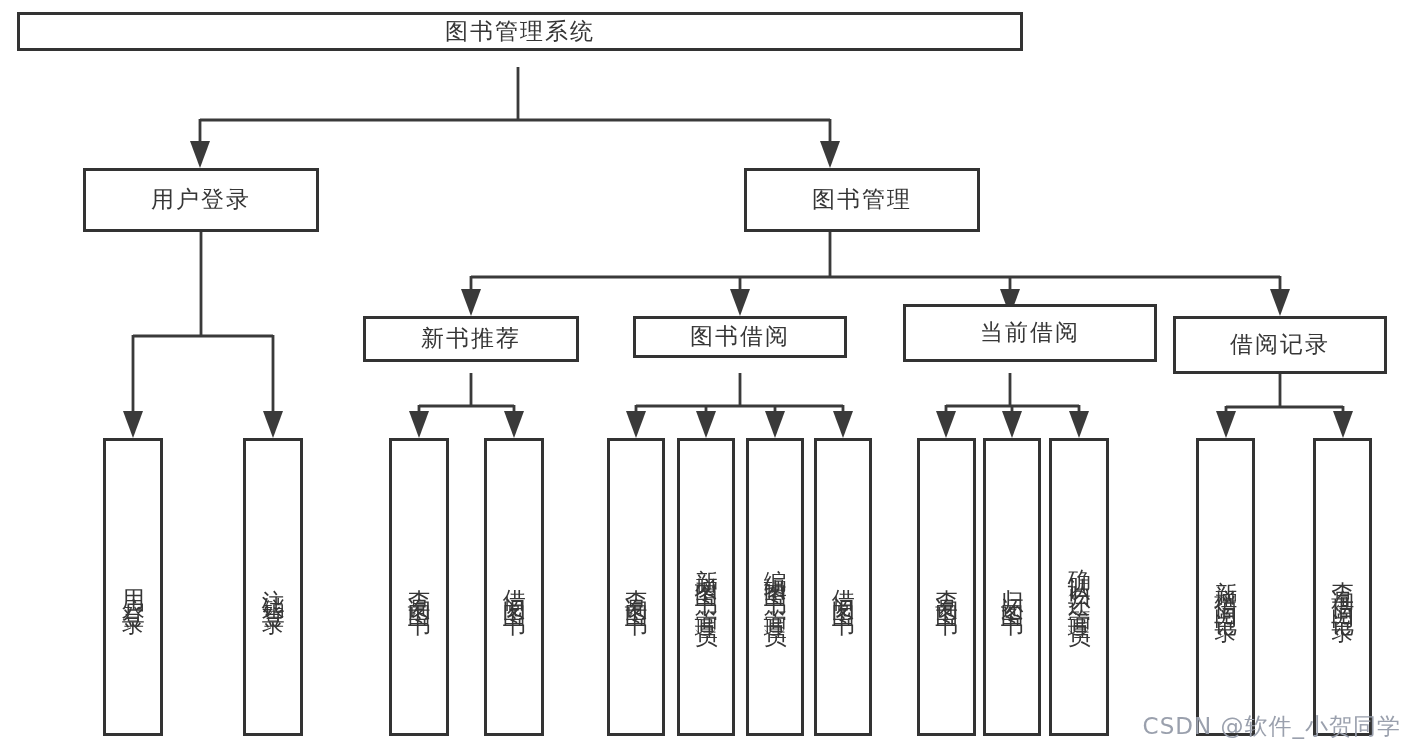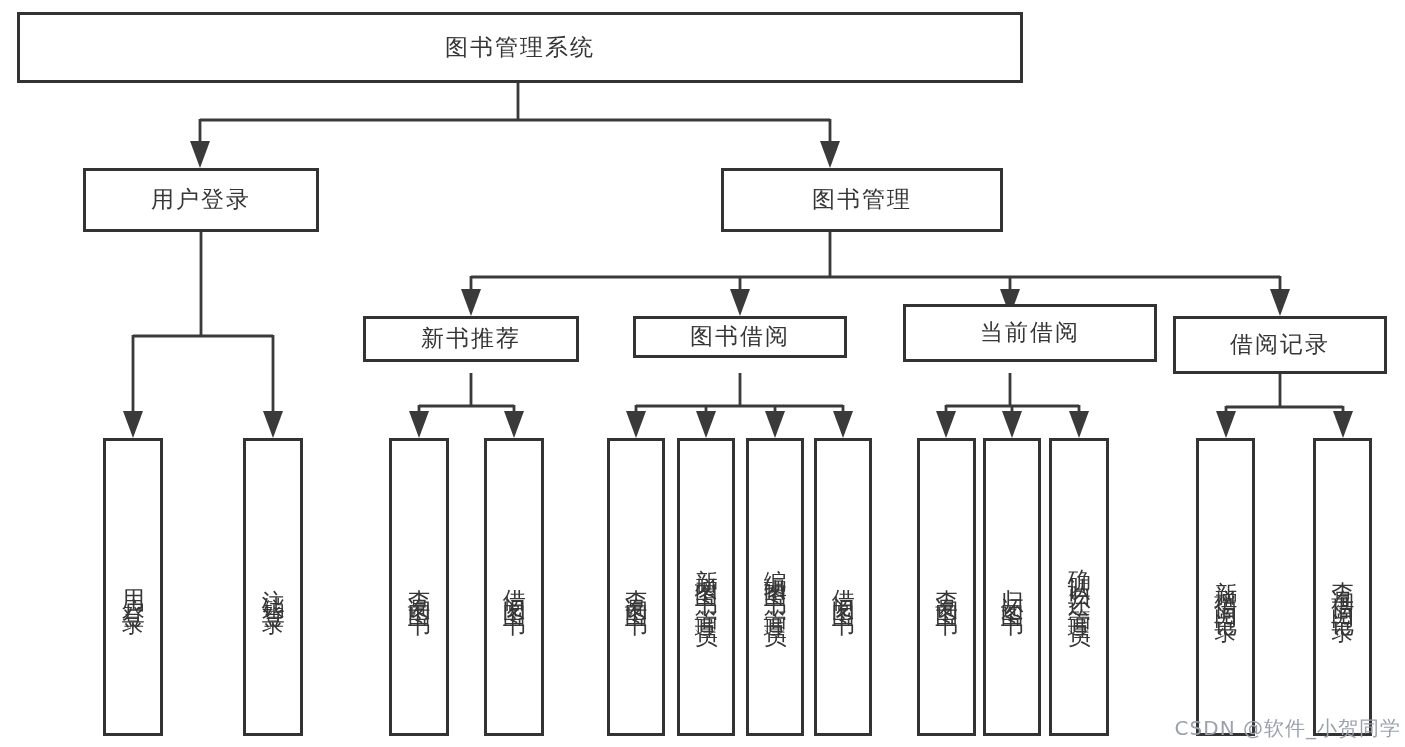--- a/index.html
+++ b/index.html
@@ -26,21 +26,21 @@
     z-index:2;white-space:nowrap;
   }
   .vnode .vtext{
     writing-mode:vertical-rl;
     text-orientation:mixed;
     letter-spacing:8px;
     white-space:nowrap;
   }
   .watermark{
     position:absolute;right:4px;bottom:5px;
-    font-size:20px;letter-spacing:1px;
+    font-size:23px;letter-spacing:1px;
     color:var(--watermark);z-index:3;text-align:right;
   }
 </style>
 </head>
 <body>
 
 <div class="canvas">
 
   <svg class="wires" width="1405" height="747" viewBox="0 0 1405 747">
     <g>
@@ -78,28 +78,28 @@
       <polygon points="1002,411 1022,411 1012,438"></polygon>
       <polygon points="1069,411 1089,411 1079,438"></polygon>
     </g>
     <g>
       <path d="M1280 373 V407 M1226 407 H1343 M1226 406 V416 M1343 406 V416"></path>
       <polygon points="1216,411 1236,411 1226,438"></polygon>
       <polygon points="1333,411 1353,411 1343,438"></polygon>
     </g>
   </svg>
 
-  <div class="node" style="left:17px;top:12px;width:1006px;height:71px">
+  <div class="node" style="left:17px;top:12px;width:1006px;height:39px">
     <span>图书管理系统</span>
   </div>
 
   <div class="node" style="left:83px;top:168px;width:236px;height:64px">
     <span>用户登录</span>
   </div>
-  <div class="node" style="left:721px;top:168px;width:282px;height:64px">
+  <div class="node" style="left:744px;top:168px;width:236px;height:64px">
     <span>图书管理</span>
   </div>
 
   <div class="node" style="left:363px;top:316px;width:216px;height:46px">
     <span>新书推荐</span>
   </div>
   <div class="node" style="left:633px;top:316px;width:214px;height:42px">
     <span>图书借阅</span>
   </div>
   <div class="node" style="left:903px;top:304px;width:254px;height:58px">

